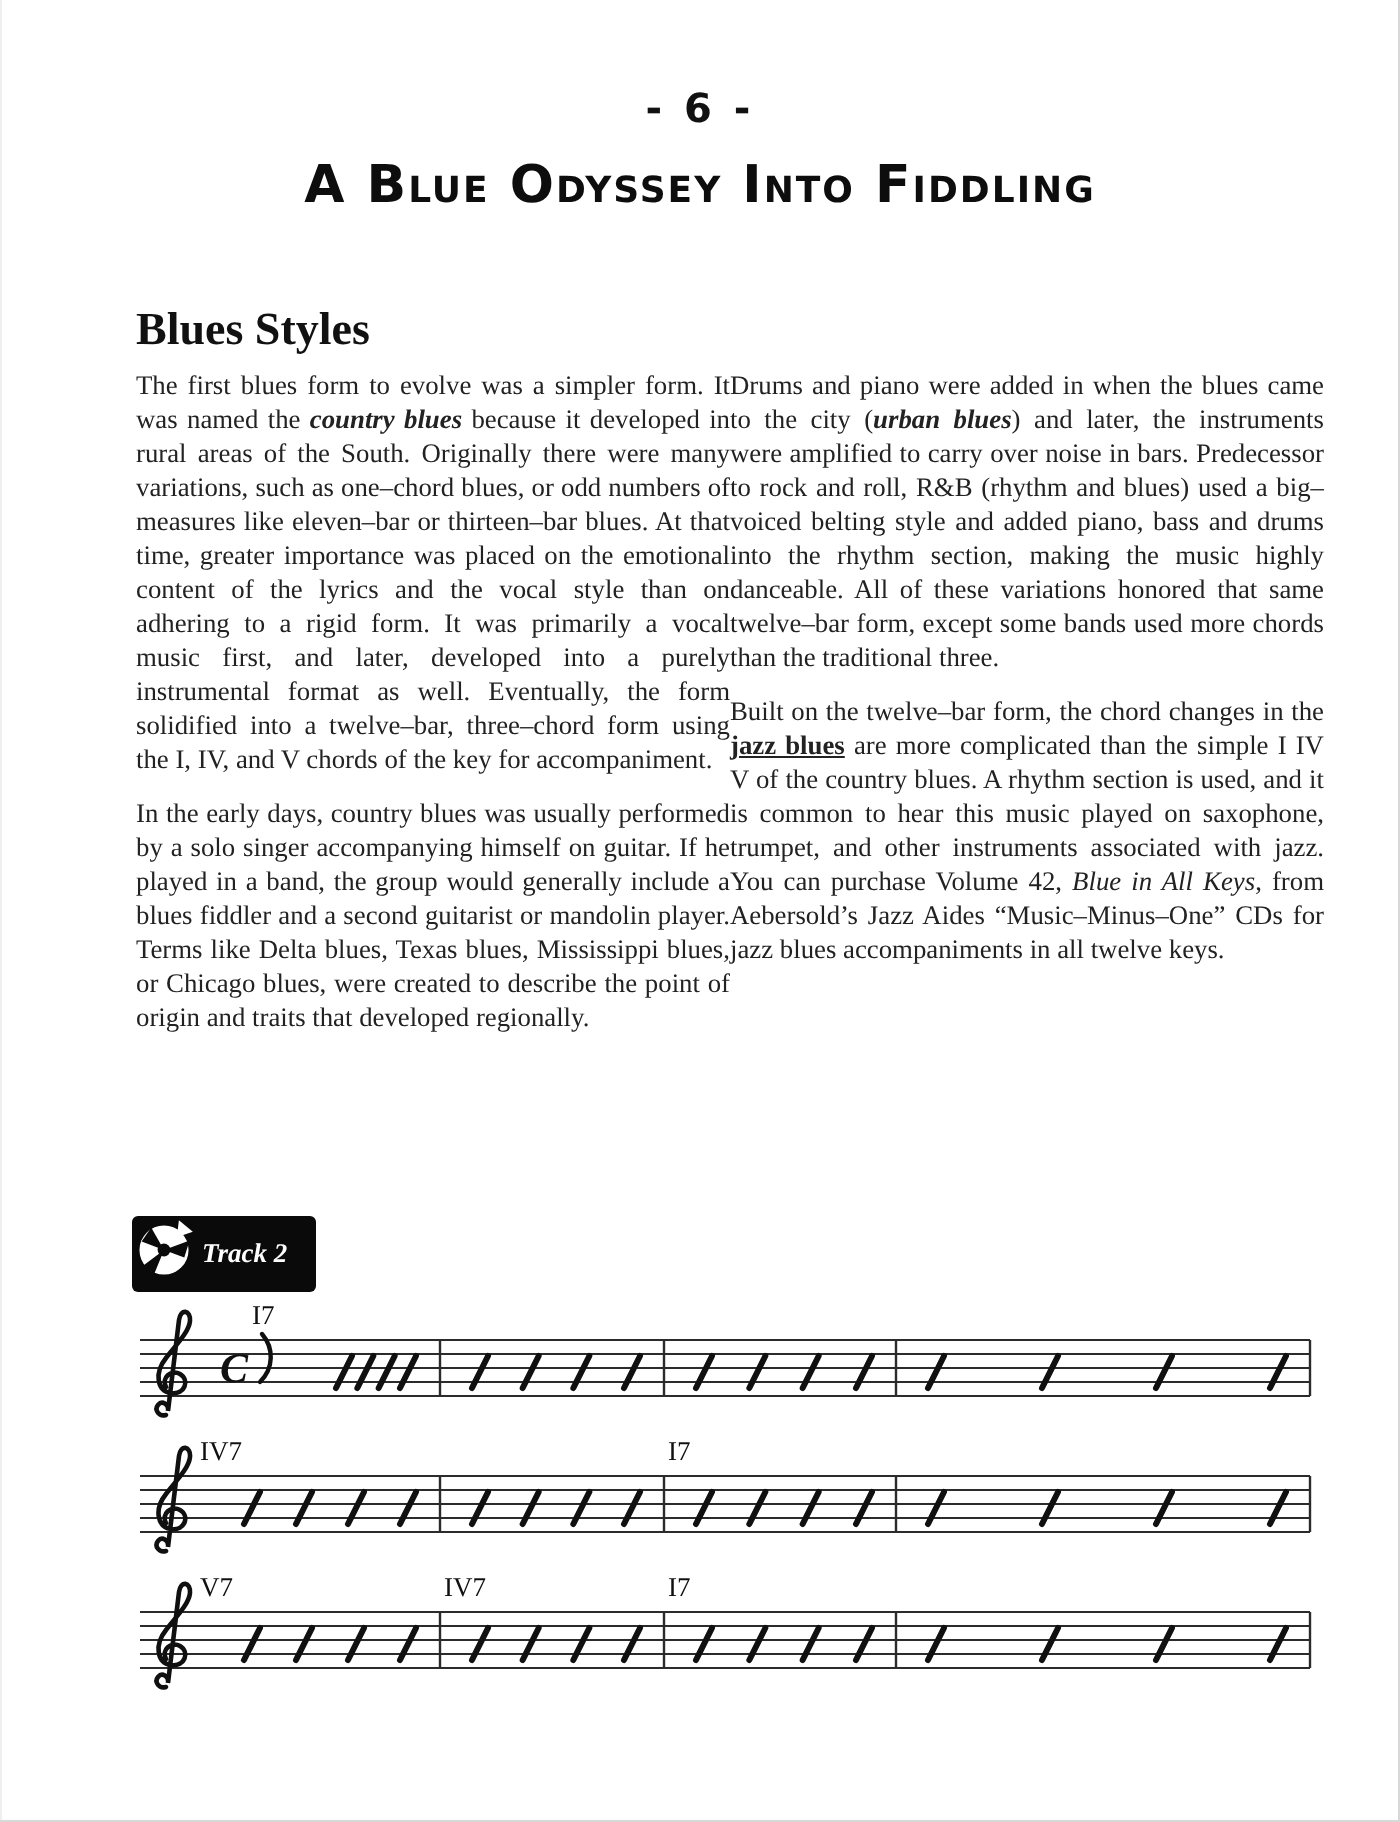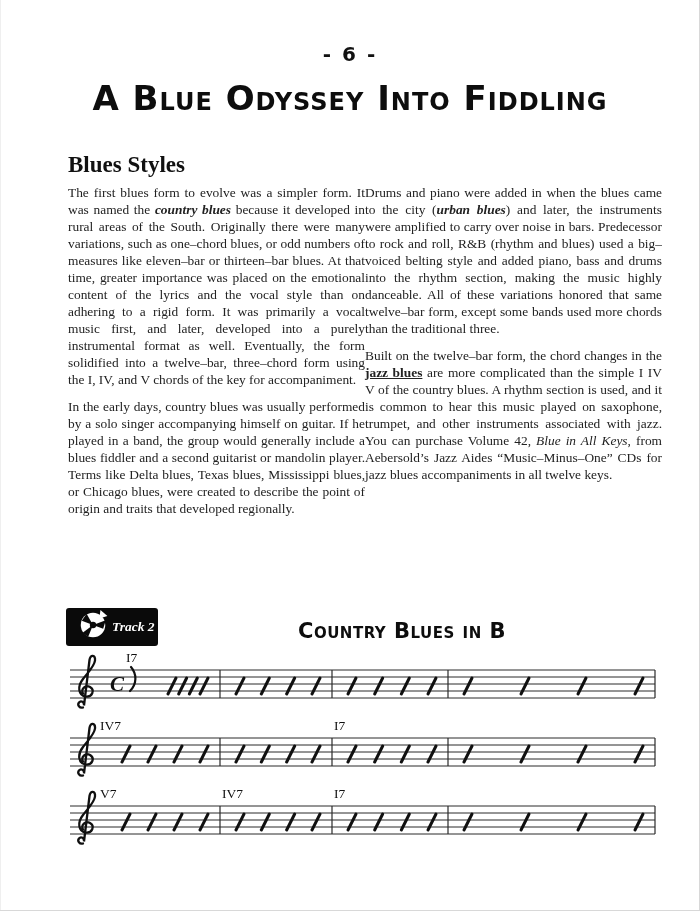--- a/index.html
+++ b/index.html
@@ -18,21 +18,21 @@
     text-align:center;
     font-family:"DejaVu Sans", sans-serif;
     font-weight:bold;font-size:20px;letter-spacing:2px;
     color:#111;
   }
   .book-title{
     position:absolute;top:78px;left:0;width:100%;
     text-align:center;
     font-family:"DejaVu Sans", sans-serif;
     font-weight:bold;font-variant:small-caps;
-    font-size:34px;letter-spacing:1px;
+    font-size:26px;letter-spacing:1px;
     color:#0d0d0d;white-space:nowrap;
   }
   .section-heading{
     position:absolute;top:152px;left:68px;
     font-size:23px;font-weight:bold;color:#111;
     font-family:"Liberation Serif", serif;
   }
   .columns{
     position:absolute;top:184px;left:68px;width:594px;
     display:flex;gap:0;
@@ -45,21 +45,21 @@
     color:#222;
   }
   .col p .b{font-weight:bold;text-decoration:underline;}
   .col p .i{font-style:italic;}
   .col p .bi{font-weight:bold;font-style:italic;}
   .music-section{position:absolute;top:604px;left:0;width:700px;}
   .track-row{position:relative;height:46px;}
   .track-badge{
     position:absolute;left:66px;top:4px;
     width:92px;height:38px;background:#0a0a0a;border-radius:3px;
-    display:flex;align-items:center;gap:3px;padding-left:11px;box-sizing:border-box;
+    display:flex;align-items:center;gap:3px;padding-left:0;box-sizing:border-box;
   }
   .track-label{
     color:#fff;font-style:italic;font-weight:bold;
     font-size:13.5px;font-family:"Liberation Serif", serif;
     white-space:nowrap;
   }
   .music-title{
     position:absolute;left:298px;top:15px;
     font-family:"DejaVu Sans", sans-serif;
     font-weight:bold;font-variant:small-caps;
@@ -99,21 +99,20 @@
             <circle cx="15" cy="15" r="11.5" fill="#ffffff"></circle>
             <polygon points="22,1 28.5,6.5 21,9" fill="#ffffff"></polygon>
             <polygon points="15,15 27,10.5 24.5,18.5" fill="#0a0a0a"></polygon>
             <polygon points="15,15 5,22.5 10.5,26" fill="#0a0a0a"></polygon>
             <polygon points="15,15 9,4.5 4.5,11" fill="#0a0a0a"></polygon>
             <circle cx="15" cy="15" r="3" fill="#0a0a0a"></circle>
           </svg>
         </span>
         <span class="track-label">Track 2</span>
       </div>
-      <div class="music-title">Country Blues in B</div>
     </div>
     <div class="staves">
       <div class="staff-wrap">
           <svg viewBox="0 0 595 66" width="595" height="66">
             <line x1="2" y1="20" x2="587" y2="20" stroke="#2b2b2b" stroke-width="1"></line>
             <line x1="2" y1="27" x2="587" y2="27" stroke="#2b2b2b" stroke-width="1"></line>
             <line x1="2" y1="34" x2="587" y2="34" stroke="#2b2b2b" stroke-width="1"></line>
             <line x1="2" y1="41" x2="587" y2="41" stroke="#2b2b2b" stroke-width="1"></line>
             <line x1="2" y1="48" x2="587" y2="48" stroke="#2b2b2b" stroke-width="1"></line>
             <path d="M 15,57.5 C 11.5,58.5 9,55 11,52.5 C 13,50 16.5,52 16,55.5 L 21.5,10 C 22.3,4 27.5,5 27,10.5 C 26.5,16 20,22.5 15,29 C 9,36.5 10.5,45.5 17.5,46.5 C 24.5,47.5 27,40 22,37 C 17.5,34.5 12.5,39 15,43.5" fill="none" stroke="#101010" stroke-width="2.3" stroke-linecap="round"></path>

